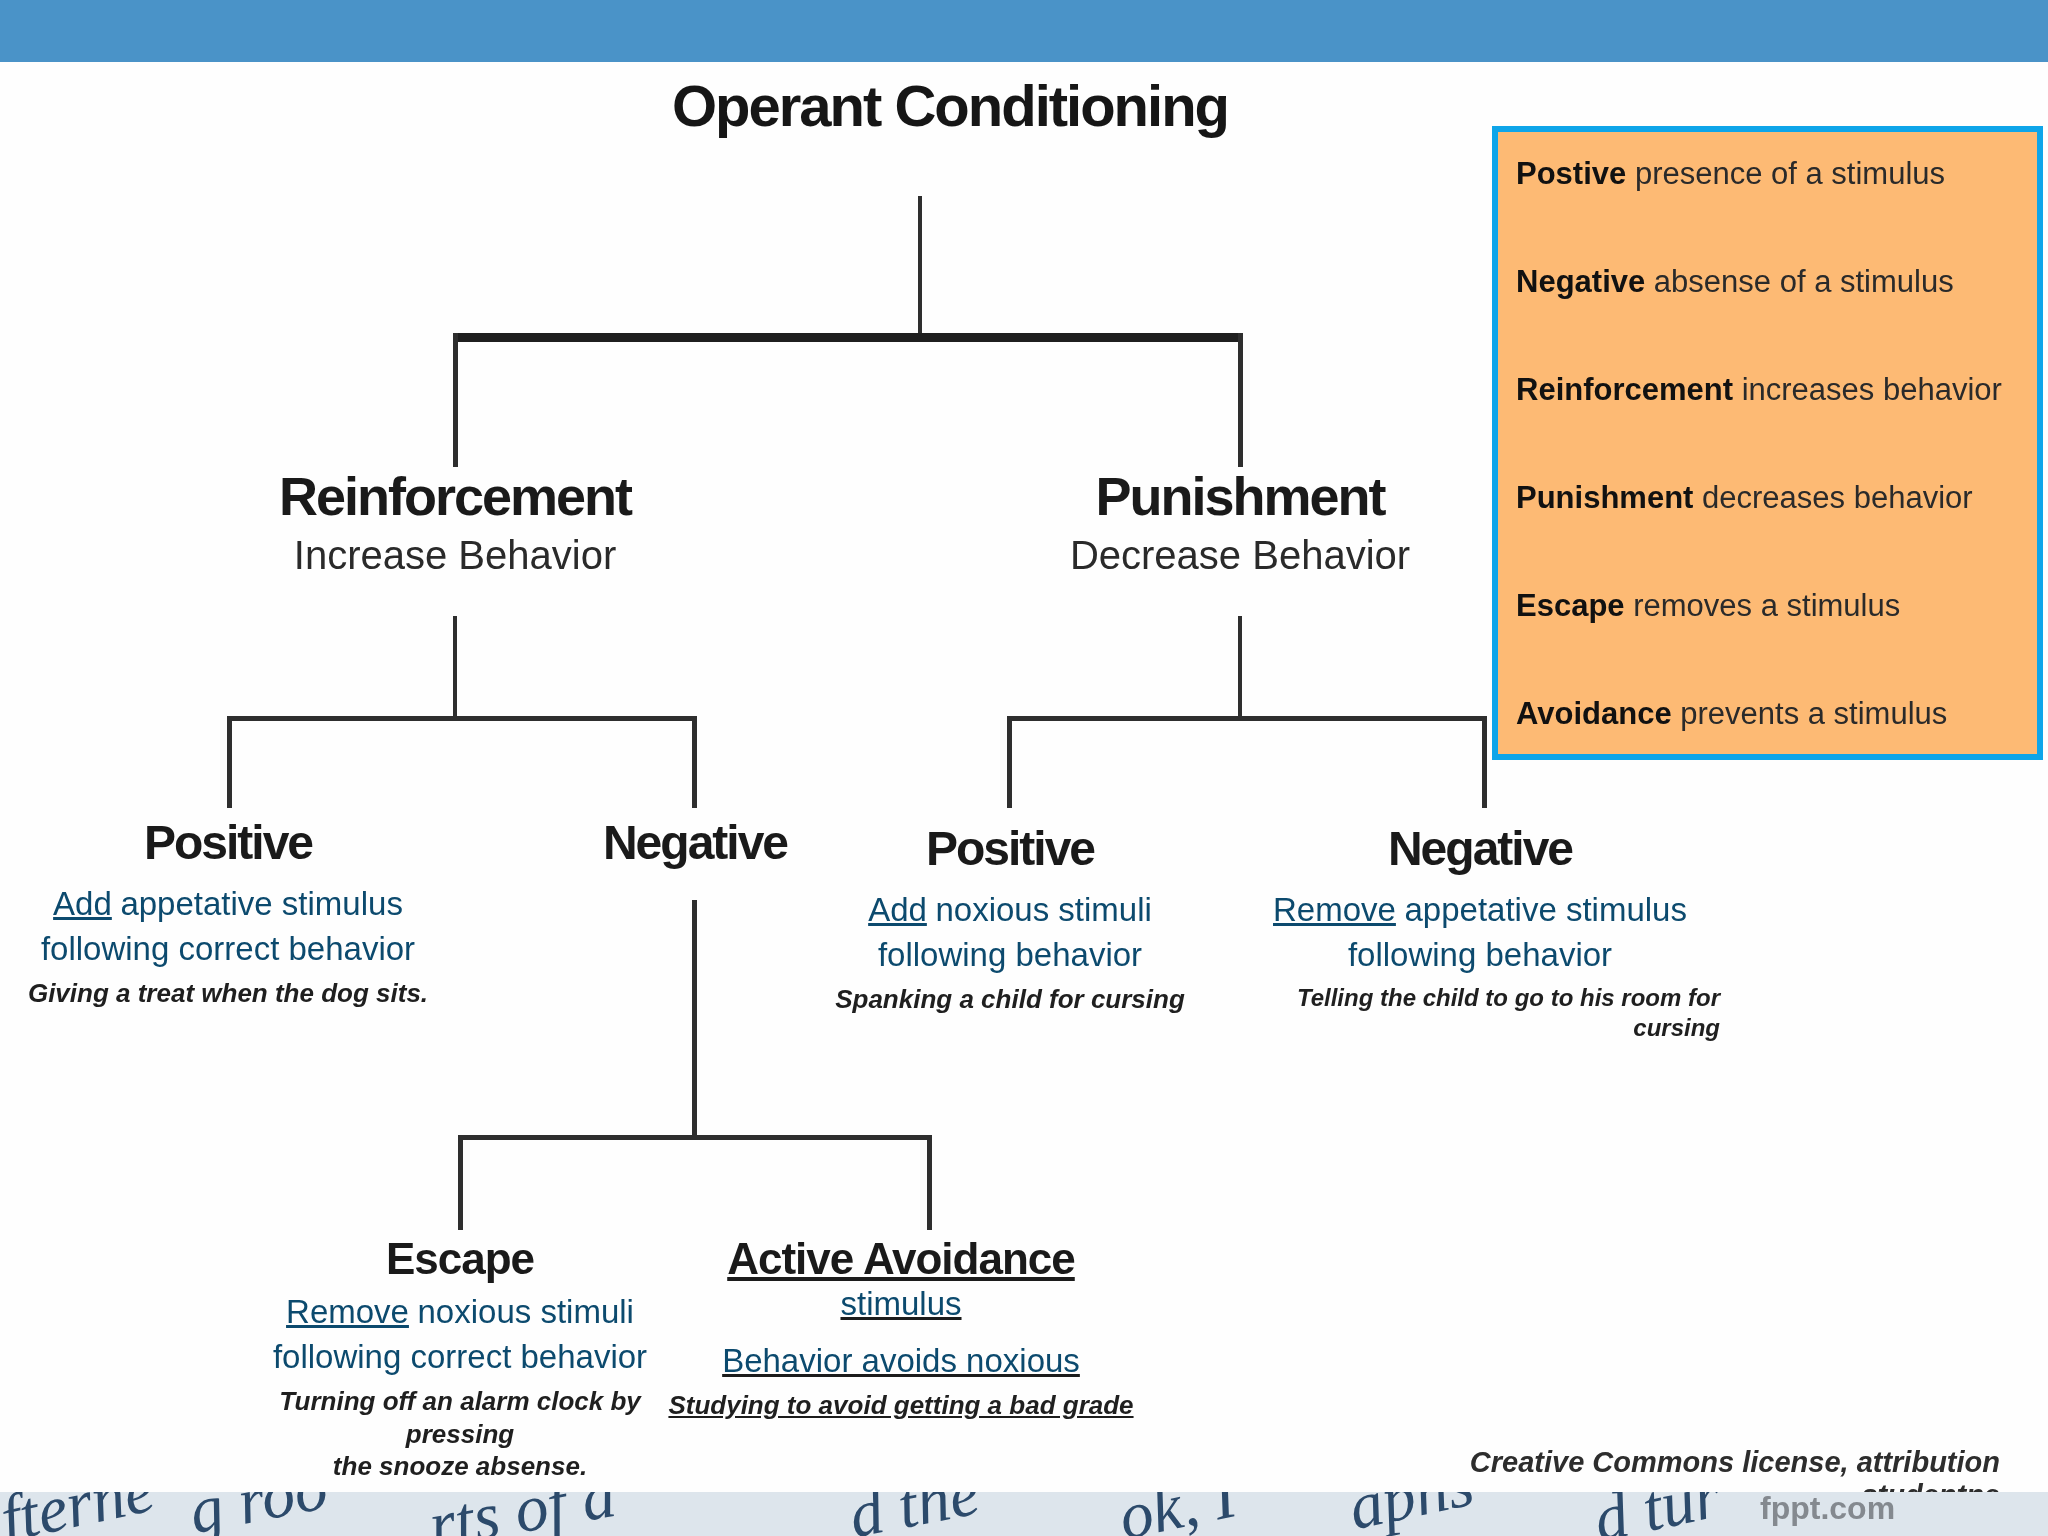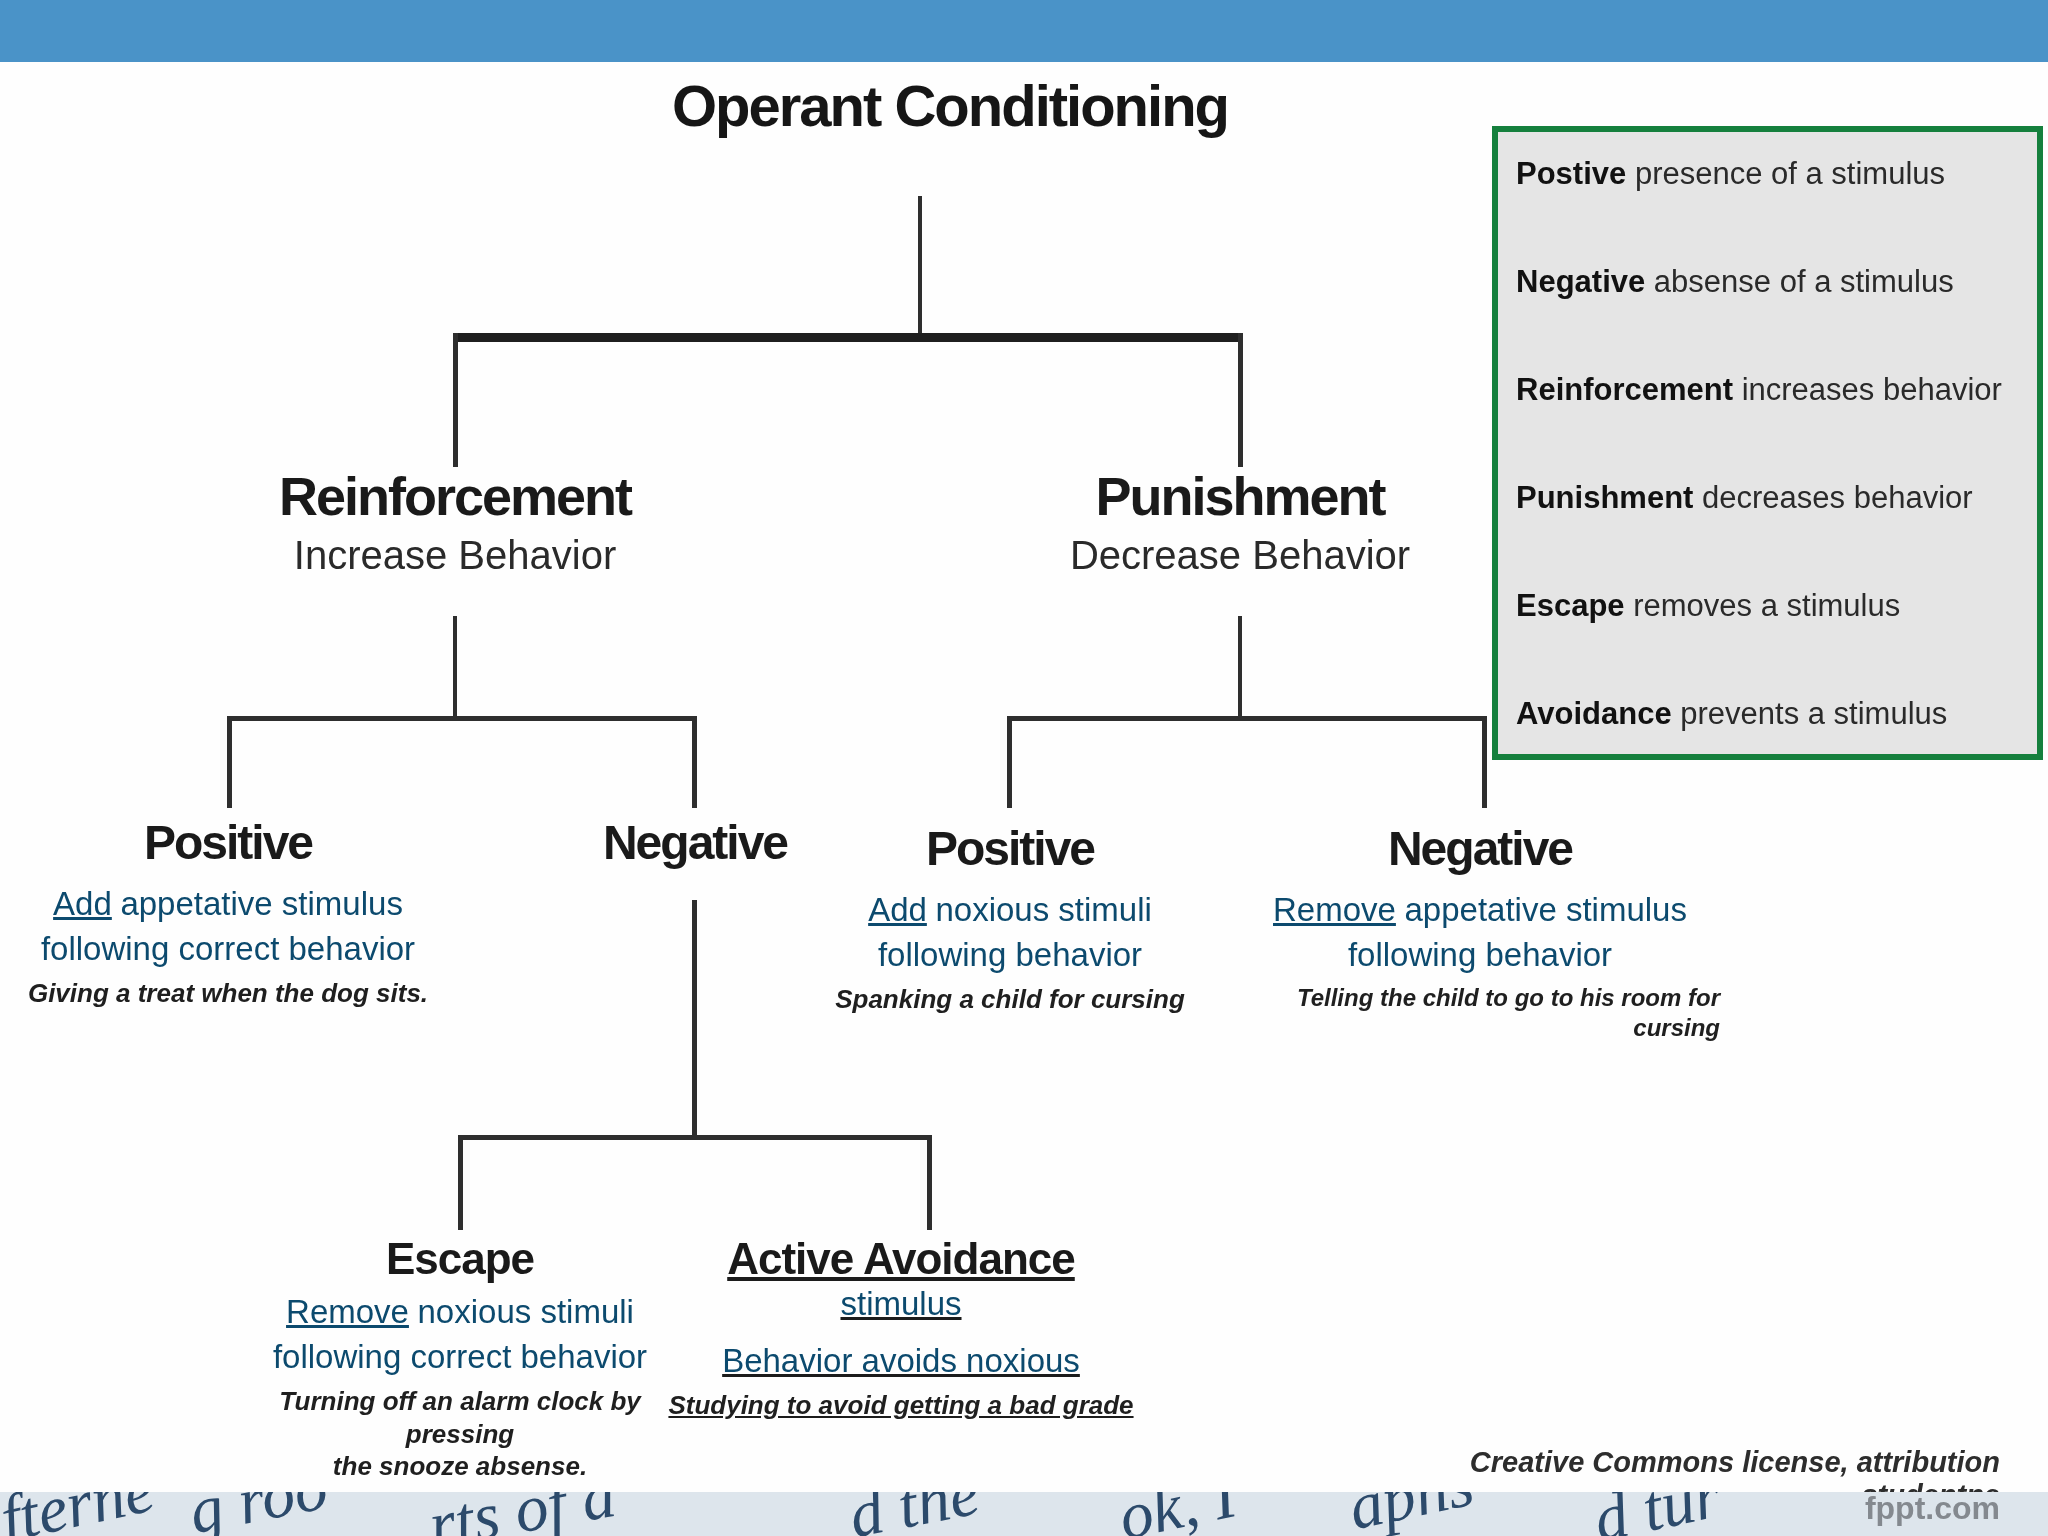--- a/index.html
+++ b/index.html
@@ -12,38 +12,38 @@
   .title{font-size:58px;font-weight:bold;letter-spacing:-2px;color:#161616;}
   .h2{font-size:54px;font-weight:bold;letter-spacing:-2px;color:#1a1a1a;line-height:1.05;}
   .h3{font-size:48px;font-weight:bold;letter-spacing:-2px;color:#1a1a1a;line-height:1.05;}
   .h4{font-size:44px;font-weight:bold;letter-spacing:-1px;color:#1a1a1a;line-height:1.05;}
   .sub{font-size:40px;color:#2a2a2a;margin-top:8px;}
   .body-line{font-size:33px;color:#0c4a6e;line-height:1.35;}
   .example{font-size:26px;font-style:italic;font-weight:bold;color:#1f1f1f;line-height:1.25;margin-top:6px;}
   .u{text-decoration:underline;}
   .sp{margin-right:0.26em;}
   .legend{position:absolute;left:1492px;top:126px;width:511px;height:576px;
-          border:6px solid #15803d;background:#e5e5e5;display:flex;flex-direction:column;
+          border:6px solid #0ea5e9;background:#fdba74;display:flex;flex-direction:column;
           justify-content:space-between;padding:24px 10px 22px 18px;}
   .legend-row{font-size:31px;color:#2a2a2a;white-space:nowrap;}
   .legend-row b{color:#111;}
   .credit{position:absolute;left:1380px;top:1446px;width:620px;text-align:right;
           font-size:29px;font-style:italic;font-weight:600;color:#2d2d2d;}
   .strip{position:absolute;left:0;top:1492px;width:2048px;height:44px;background:#dde5ec;
          overflow:hidden;border-bottom:5px solid #b9cad9;}
   .frag{position:absolute;font-family:"Liberation Serif", serif;font-style:italic;
         font-size:66px;color:#2c4a6b;white-space:nowrap;transform-origin:left center;}
   .frag:nth-child(1){left:2px;top:-10px;transform:rotate(-12deg);}
   .frag:nth-child(2){left:190px;top:-18px;transform:rotate(-11deg);}
   .frag:nth-child(3){left:430px;top:-4px;transform:rotate(-10deg);}
   .frag:nth-child(4){left:850px;top:-14px;transform:rotate(-11deg);}
   .frag:nth-child(5){left:1120px;top:-12px;transform:rotate(-12deg);}
   .frag:nth-child(6){left:1350px;top:-22px;transform:rotate(-12deg);}
   .frag:nth-child(7){left:1595px;top:-10px;transform:rotate(-12deg);}
-  .watermark{position:absolute;left:1760px;top:1490px;width:240px;text-align:right;
+  .watermark{position:absolute;left:1760px;top:1490px;width:240px;
              font-size:32px;font-weight:bold;color:#84898f;z-index:5;}
   .topbar{position:absolute;left:0;top:0;width:2048px;height:62px;background:#4a93c8;}
 </style>
 </head>
 <body>
 
 <div class="stage">
 
   <div class="topbar"></div>
 

